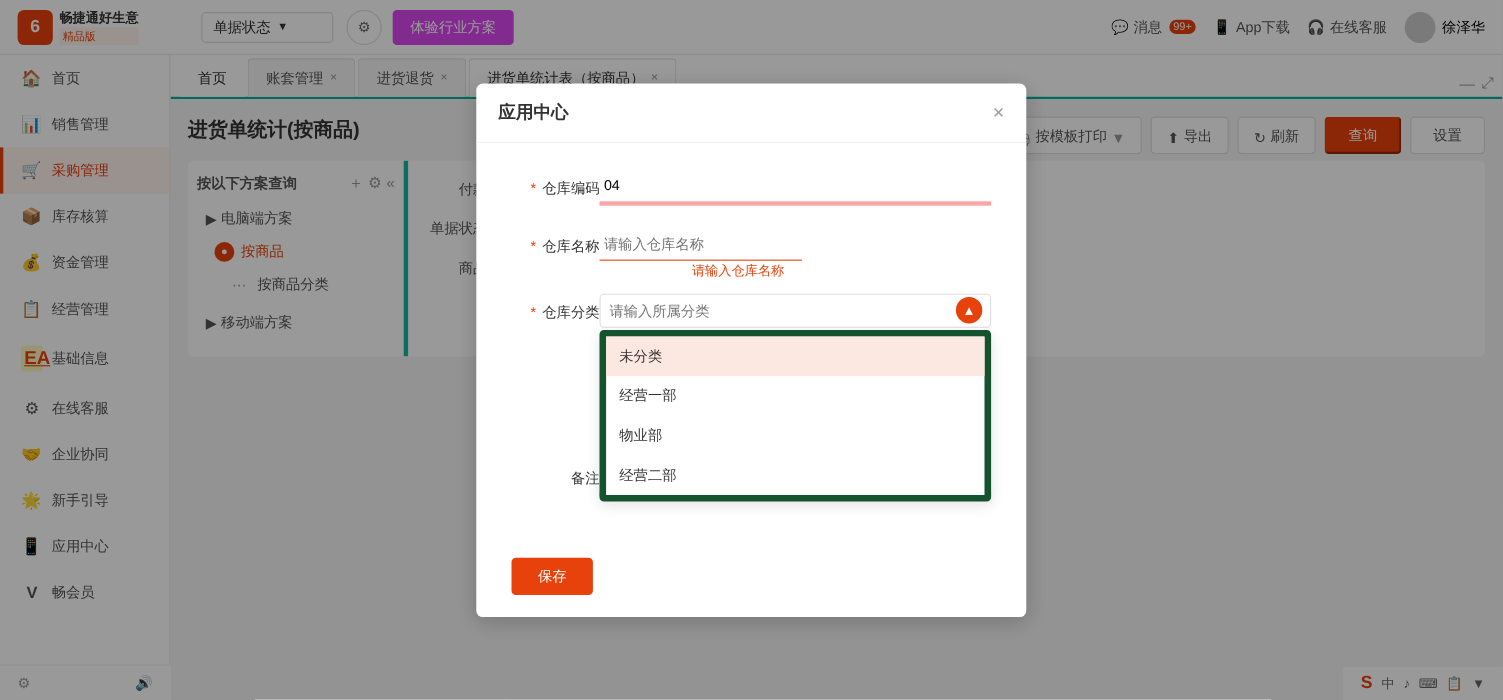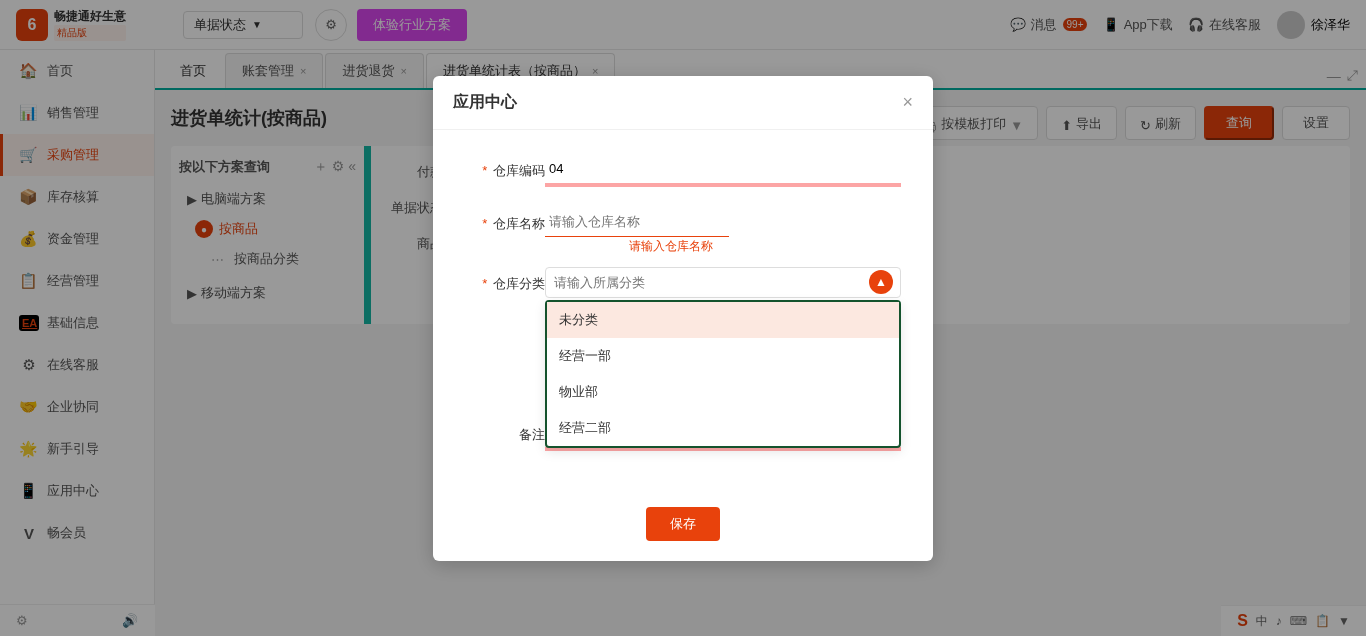--- a/index.html
+++ b/index.html
@@ -121,21 +121,21 @@
     .btn-set {
       background: #fff; color: #555; border: 1px solid #ddd;
       padding: 6px 20px; border-radius: 4px; cursor: pointer; font-size: 13px;
     }
 
     
     .filter-panel {
       display: flex; background: #fff; border-radius: 4px; overflow: hidden;
     }
     .filter-left {
-      width: 200px; border-right: 7px solid #14b8a6; padding: 12px 8px;
+      width: 200px; border-right: 4px solid #14b8a6; padding: 12px 8px;
     }
     .filter-left-header {
       display: flex; align-items: center; justify-content: space-between;
       margin-bottom: 8px; color: #555;
     }
     .filter-left-header .title { font-weight: bold; }
     .filter-actions { display: flex; gap: 4px; }
     .filter-actions span { cursor: pointer; color: #999; font-size: 14px; }
     .filter-section { margin-bottom: 4px; }
     .filter-section-header {
@@ -214,30 +214,30 @@
       background: #fff; width: 100%;
     }
     .dropdown-toggle {
       position: absolute; right: 8px; top: 50%; transform: translateY(-50%);
       width: 24px; height: 24px; background: #e8420c; border-radius: 50%;
       display: flex; align-items: center; justify-content: center;
       cursor: pointer; color: #fff; font-size: 12px;
     }
     .dropdown-list {
       position: absolute; top: 100%; left: 0; right: 0;
-      background: #fff; border: 2px solid #14532d; border-radius: 4px;
+      background: #fff; border: 6px solid #14532d; border-radius: 4px;
       z-index: 200; box-shadow: 0 4px 12px rgba(0,0,0,0.1);
       margin-top: 2px;
     }
     .dropdown-item {
       padding: 9px 12px; cursor: pointer; font-size: 13px; color: #333;
     }
     .dropdown-item.selected { background: #fce8e0; }
     .modal-footer {
-      padding: 12px 32px 20px; display: flex; justify-content: center; gap: 10px;
+      padding: 12px 32px 20px; display: flex; justify-content: flex-start; gap: 10px;
     }
     .btn-save {
       padding: 8px 24px; border: none; border-radius: 4px;
       background: #e8420c; color: #fff; cursor: pointer; font-size: 13px;
     }
 
     
     .bottom-footer {
       position: fixed; bottom: 0; left: 0; width: 155px;
       background: #fff; border-top: 1px solid #eee;
@@ -321,21 +321,21 @@
     </div>
     <div class="sidebar-item">
       <span class="sidebar-icon">💰</span>
       <span>资金管理</span>
     </div>
     <div class="sidebar-item">
       <span class="sidebar-icon">📋</span>
       <span>经营管理</span>
     </div>
     <div class="sidebar-item">
-      <span class="sidebar-icon" style="font-size:11px;font-weight:bold;color:#e8420c;background:#000000;padding:2px 3px;border-radius:3px;text-decoration:underline;">EA</span>
+      <span class="sidebar-icon" style="font-size:17px;font-weight:bold;color:#e8420c;background:#fef9c3;padding:2px 3px;border-radius:3px;text-decoration:underline;">EA</span>
       <span>基础信息</span>
     </div>
     <div class="sidebar-item">
       <span class="sidebar-icon">⚙</span>
       <span>在线客服</span>
     </div>
     <div class="sidebar-item">
       <span class="sidebar-icon">🤝</span>
       <span>企业协同</span>
     </div>

